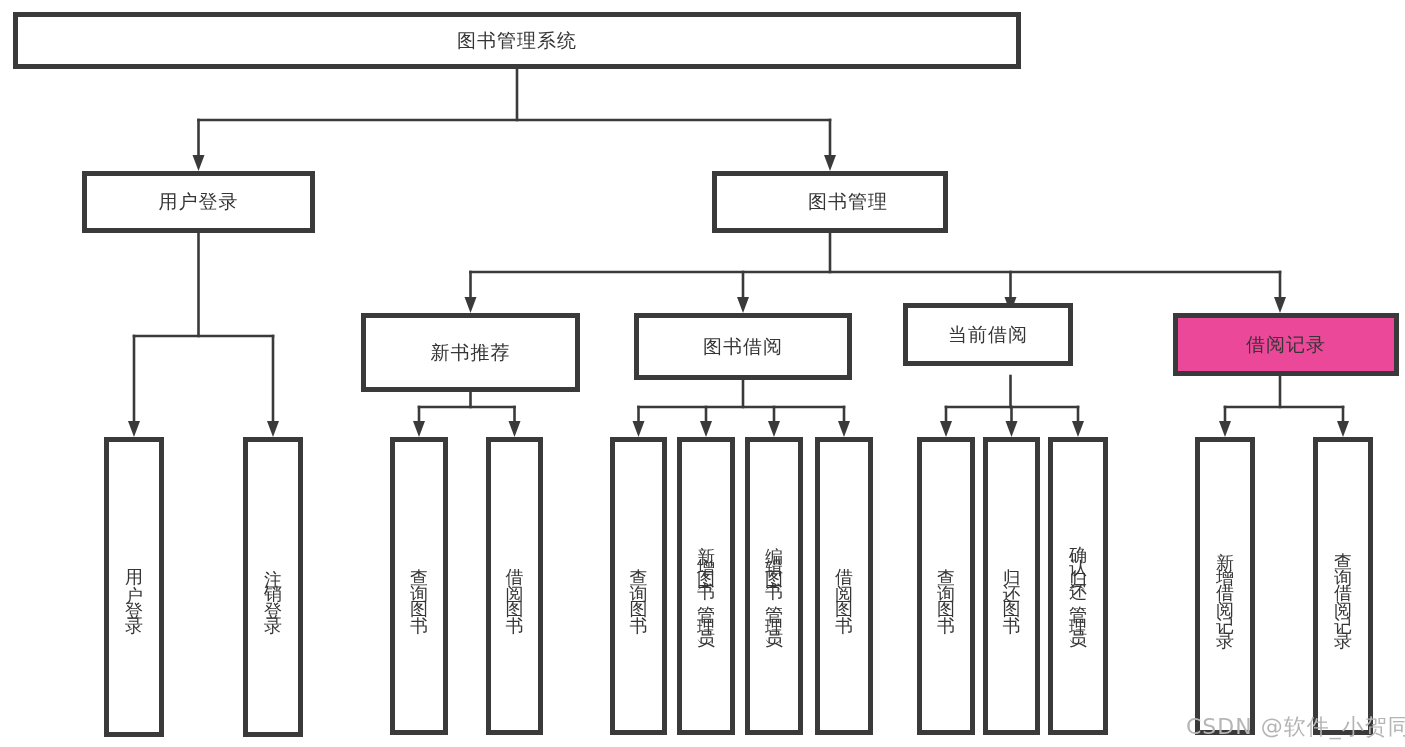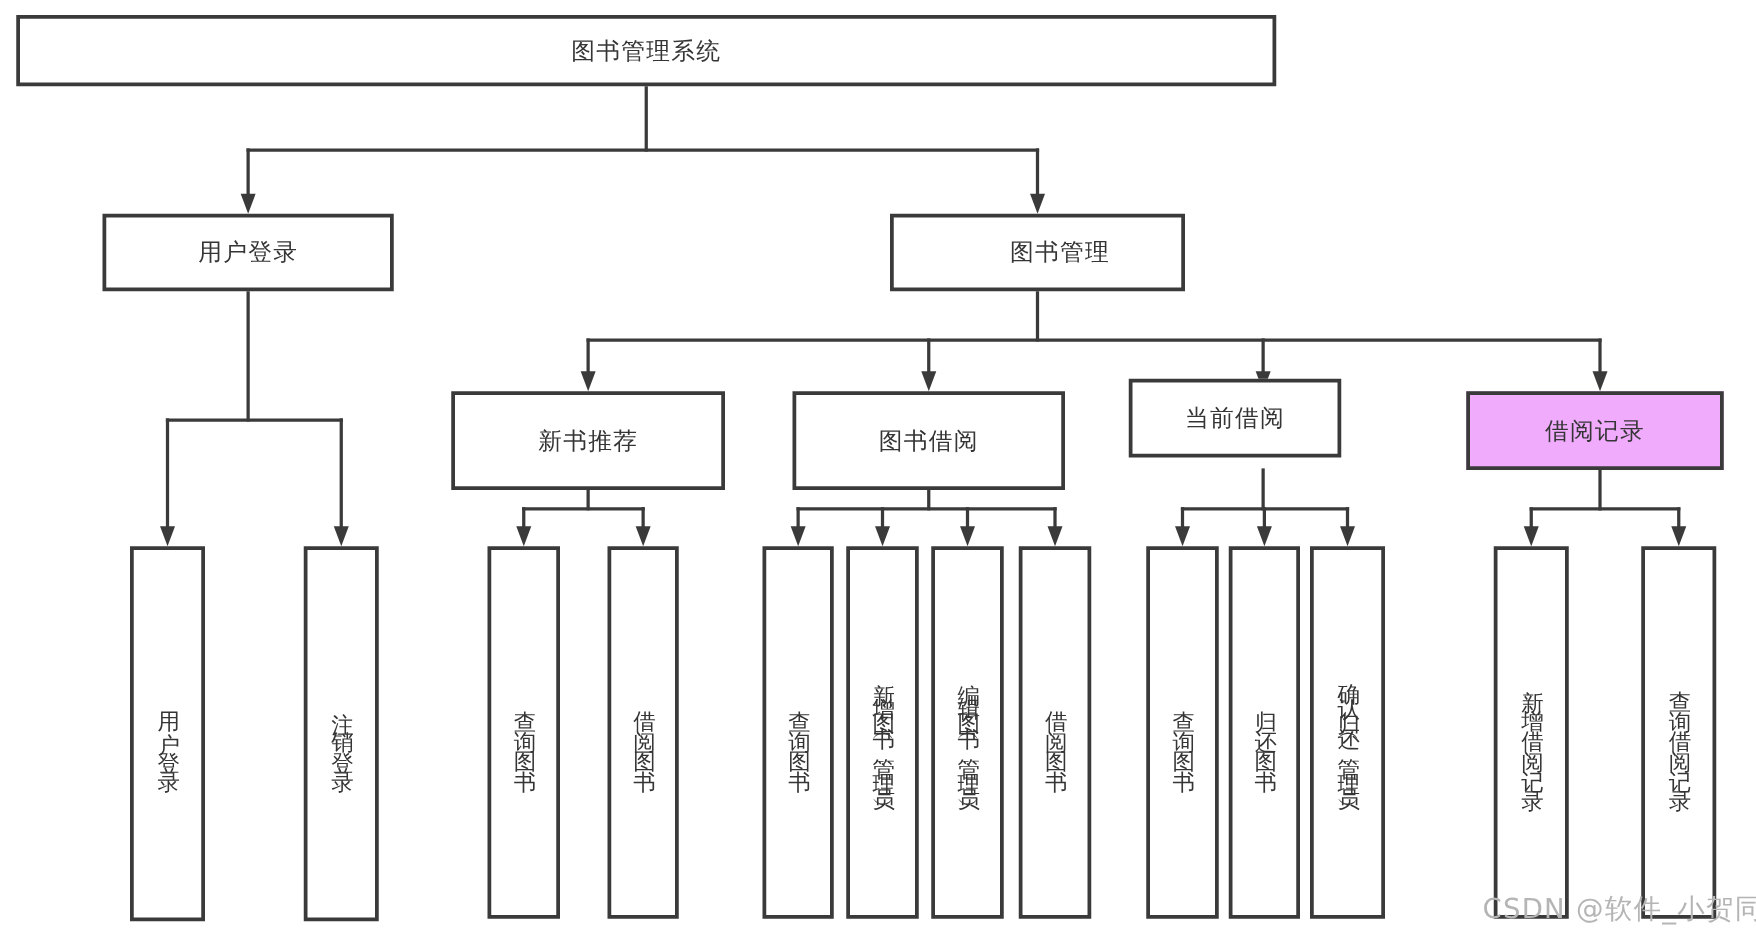--- a/index.html
+++ b/index.html
@@ -20,21 +20,21 @@
     left: 0;
     top: 0;
     width: 1405px;
     height: 747px;
     z-index: 1;
   }
   .node {
     position: absolute;
     box-sizing: border-box;
     background: #ffffff;
-    border: 3px solid #d946ef;
+    border: 5px solid #d946ef;
     display: flex;
     align-items: center;
     justify-content: center;
     color: #353535;
     z-index: 2;
     text-align: center;
   }
   .node.h {
     font-size: 19px;
     letter-spacing: 1px;
@@ -115,23 +115,23 @@
       <line x1="1225" y1="407" x2="1225" y2="423" stroke="#3a3a3a" stroke-width="2.6" stroke-linecap="square"></line>
       <polygon points="1219,421 1231,421 1225,437" fill="#3a3a3a"></polygon>
       <line x1="1343" y1="407" x2="1343" y2="423" stroke="#3a3a3a" stroke-width="2.6" stroke-linecap="square"></line>
       <polygon points="1337,421 1349,421 1343,437" fill="#3a3a3a"></polygon>
     </svg>
   <div id="nodes-layer">
       <div class="node h" style="left: 13px; top: 12px; width: 1008px; height: 57px; border-color: rgb(58, 58, 58); background: rgb(255, 255, 255); color: rgb(53, 53, 53);">图书管理系统</div>
       <div class="node h" style="left: 82px; top: 171px; width: 233px; height: 62px; border-color: rgb(58, 58, 58); background: rgb(255, 255, 255); color: rgb(53, 53, 53);">用户登录</div>
       <div class="node h" style="left: 712px; top: 171px; width: 236px; height: 62px; border-color: rgb(58, 58, 58); background: rgb(255, 255, 255); color: rgb(53, 53, 53); padding-left: 36px;">图书管理</div>
       <div class="node h" style="left: 361px; top: 313px; width: 219px; height: 79px; border-color: rgb(58, 58, 58); background: rgb(255, 255, 255); color: rgb(53, 53, 53);">新书推荐</div>
-      <div class="node h" style="left: 634px; top: 313px; width: 218px; height: 79px; border-color: rgb(58, 58, 58); background: rgb(255, 255, 255); color: rgb(53, 53, 53);">图书借阅</div>
+      <div class="node h" style="left: 634px; top: 313px; width: 218px; height: 67px; border-color: rgb(58, 58, 58); background: rgb(255, 255, 255); color: rgb(53, 53, 53);">图书借阅</div>
       <div class="node h" style="left: 903px; top: 303px; width: 170px; height: 63px; border-color: rgb(58, 58, 58); background: rgb(255, 255, 255); color: rgb(53, 53, 53);">当前借阅</div>
-      <div class="node h" style="left: 1173px; top: 313px; width: 206px; height: 63px; border-color: rgb(58, 58, 58); background: #f0abfc; color: rgb(53, 53, 53);">借阅记录</div>
+      <div class="node h" style="left: 1173px; top: 313px; width: 226px; height: 63px; border-color: rgb(58, 58, 58); background: #ec4899; color: rgb(53, 53, 53);">借阅记录</div>
       <div class="node v" style="left: 104px; top: 437px; width: 60px; height: 300px; border-color: rgb(58, 58, 58); background: rgb(255, 255, 255); color: rgb(53, 53, 53);">用户登录</div>
       <div class="node v" style="left: 243px; top: 437px; width: 60px; height: 300px; border-color: rgb(58, 58, 58); background: rgb(255, 255, 255); color: rgb(53, 53, 53);">注销登录</div>
       <div class="node v" style="left: 390px; top: 437px; width: 58px; height: 298px; border-color: rgb(58, 58, 58); background: rgb(255, 255, 255); color: rgb(53, 53, 53);">查询图书</div>
       <div class="node v" style="left: 486px; top: 437px; width: 57px; height: 298px; border-color: rgb(58, 58, 58); background: rgb(255, 255, 255); color: rgb(53, 53, 53);">借阅图书</div>
       <div class="node v" style="left: 610px; top: 437px; width: 57px; height: 298px; border-color: rgb(58, 58, 58); background: rgb(255, 255, 255); color: rgb(53, 53, 53);">查询图书</div>
       <div class="node v tight" style="left: 677px; top: 437px; width: 58px; height: 298px; border-color: rgb(58, 58, 58); background: rgb(255, 255, 255); color: rgb(53, 53, 53);">新增图书（管理员）</div>
       <div class="node v tight" style="left: 745px; top: 437px; width: 58px; height: 298px; border-color: rgb(58, 58, 58); background: rgb(255, 255, 255); color: rgb(53, 53, 53);">编辑图书（管理员）</div>
       <div class="node v" style="left: 815px; top: 437px; width: 58px; height: 298px; border-color: rgb(58, 58, 58); background: rgb(255, 255, 255); color: rgb(53, 53, 53);">借阅图书</div>
       <div class="node v" style="left: 917px; top: 437px; width: 58px; height: 298px; border-color: rgb(58, 58, 58); background: rgb(255, 255, 255); color: rgb(53, 53, 53);">查询图书</div>
       <div class="node v" style="left: 983px; top: 437px; width: 57px; height: 298px; border-color: rgb(58, 58, 58); background: rgb(255, 255, 255); color: rgb(53, 53, 53);">归还图书</div>

